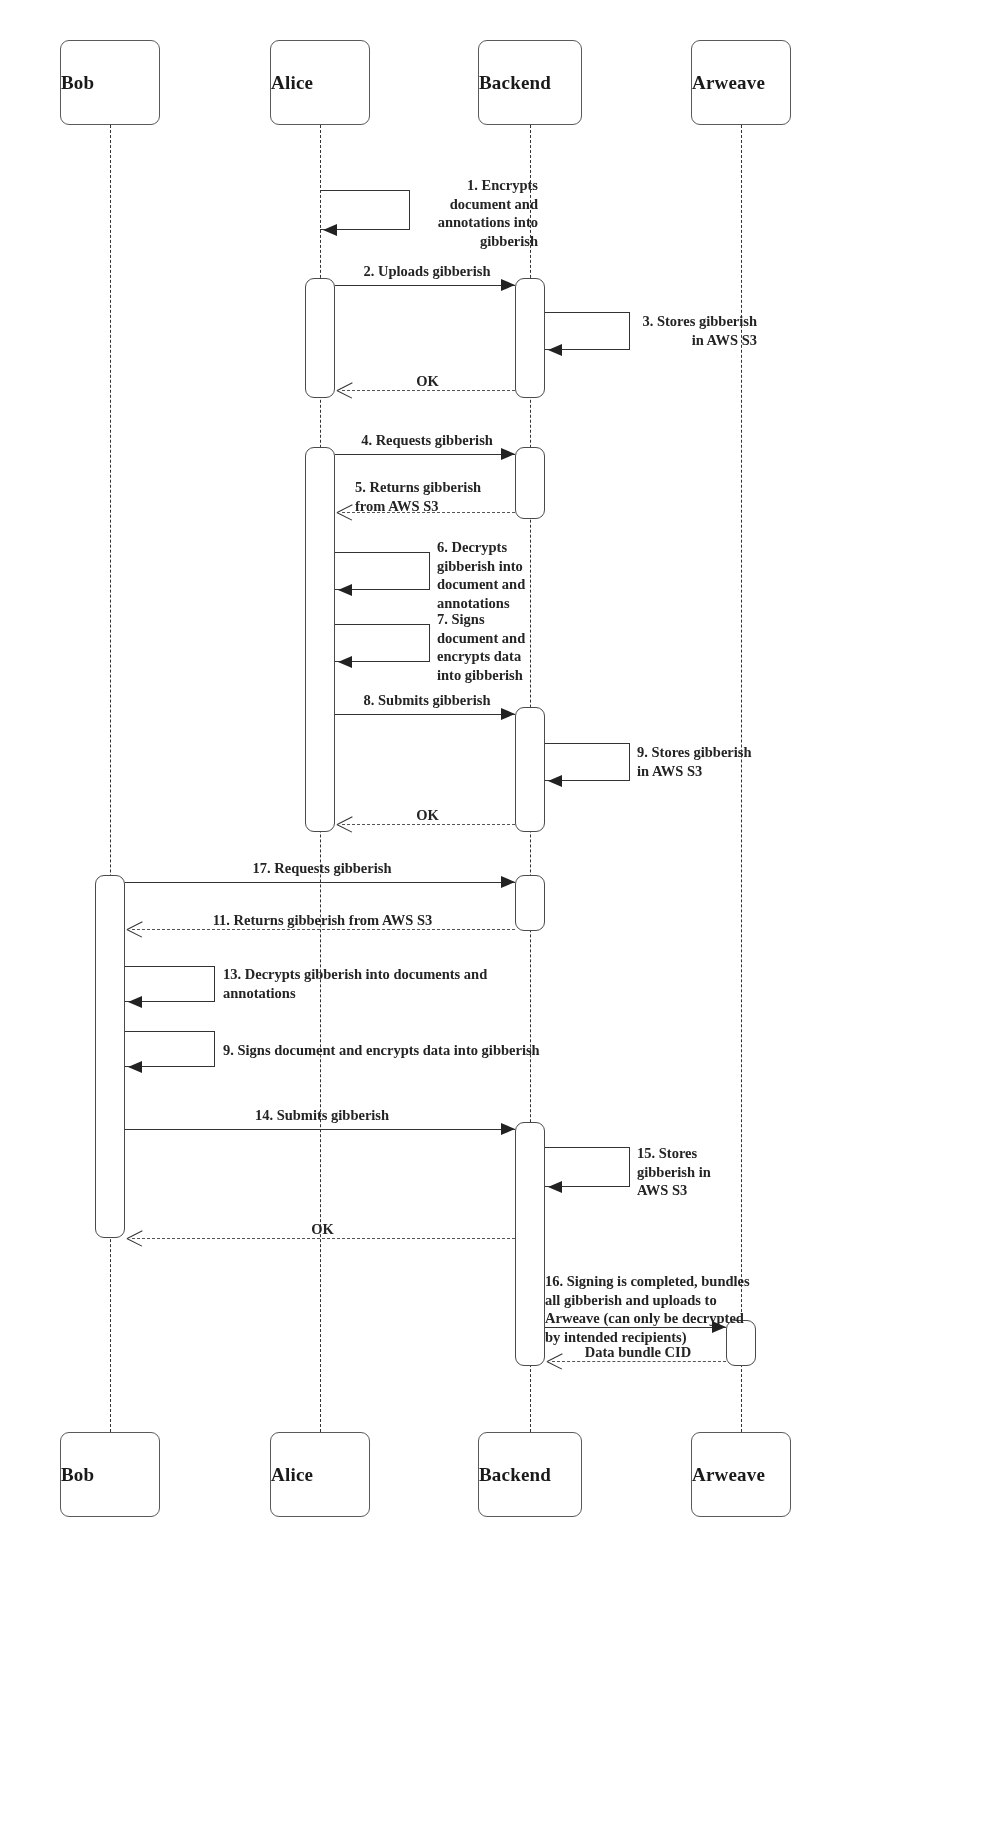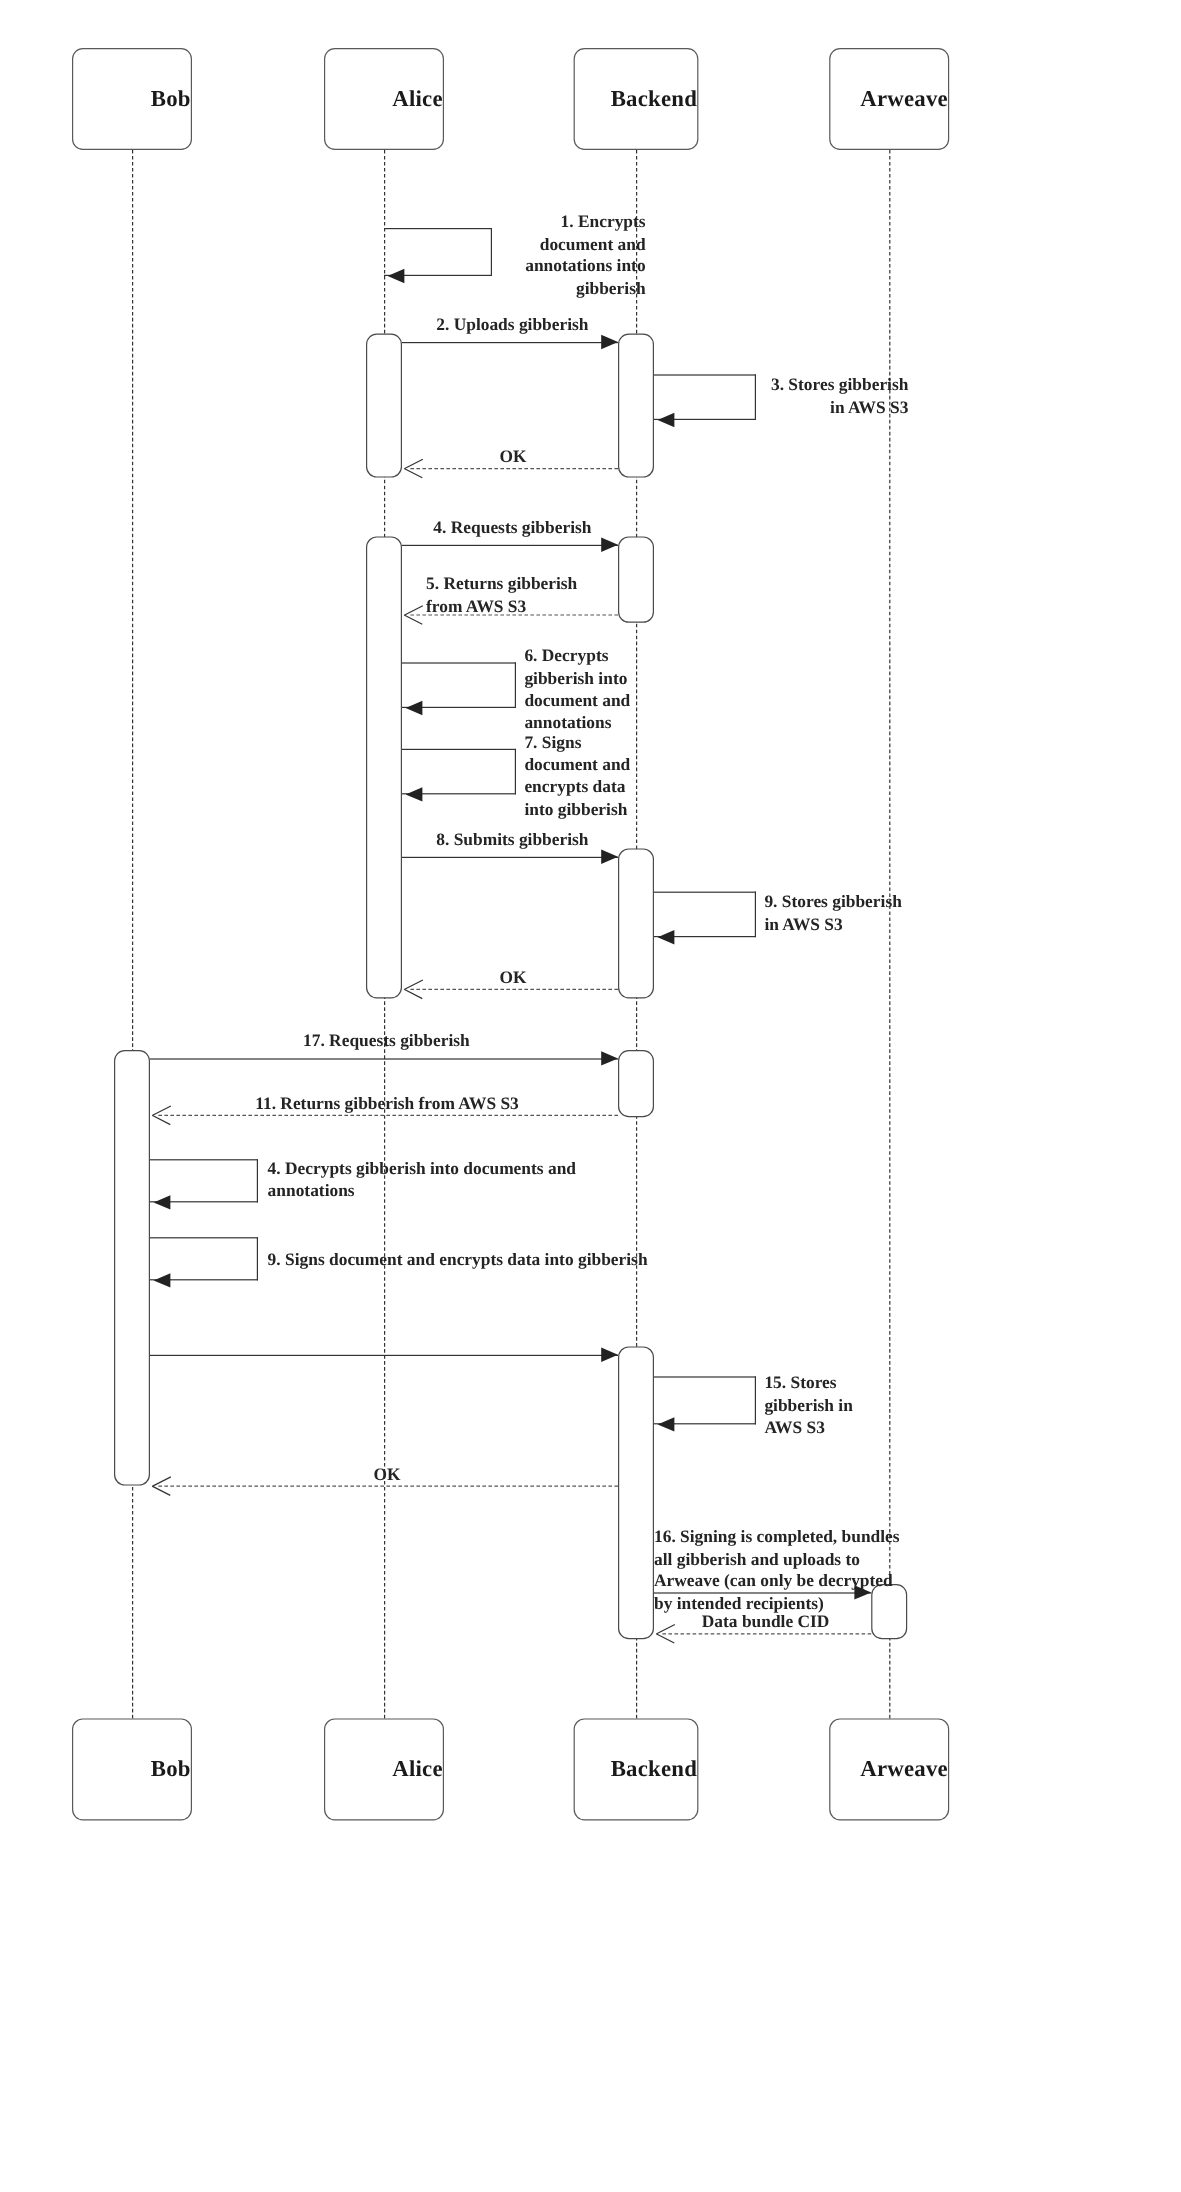--- a/index.html
+++ b/index.html
@@ -5,21 +5,21 @@
   html,body{margin:0;padding:0;background:#ffffff;}
   body{font-family:"Liberation Serif","DejaVu Serif",serif;}
   #canvas{position:relative;width:984px;height:1827px;background:#fff;overflow:hidden;}
 
   .participant-box{
     position:absolute;
     box-sizing:border-box;
     border:1.3px solid #5a5a5a;
     border-radius:9px;
     background:#fff;
-    display:flex;align-items:center;justify-content:flex-end;
+    display:flex;align-items:center;justify-content:flex-start;
     font-weight:bold;
     font-size:19px;
     color:#1a1a1a;
     letter-spacing:.2px;
   }
   .lifeline{
     position:absolute;
     width:0;
     border-left:1.6px dashed #333;
   }
@@ -194,29 +194,30 @@
 
   <div class="msg-line dashed" style="left:132px;top:929px;width:383px;"></div>
   <div class="head-open-left" style="left:127px;top:929px;">
     <i class="a"></i>
       <i class="b"></i>
   </div>
   <div class="label center" style="left:130px;top:911px;width:385px;">11. Returns gibberish from AWS S3</div>
 
   <div class="selfloop" style="left:125px;top:966px;width:90px;height:36px;"></div>
   <div class="head-left" style="left:128px;top:995.5px;"></div>
-  <div class="label" style="left:223px;top:965px;width:330px;">4. Decrypts gibberish into documents and
+  <div class="label" style="left:223px;top:965px;width:330px;">13. Decrypts gibberish into documents and
 annotations</div>
 
   <div class="selfloop" style="left:125px;top:1031px;width:90px;height:36px;"></div>
   <div class="head-left" style="left:128px;top:1060.5px;"></div>
   <div class="label" style="left:223px;top:1041px;width:360px;">9. Signs document and encrypts data into gibberish</div>
 
   <div class="msg-line" style="left:125px;top:1129px;width:390px;"></div>
   <div class="head-right" style="left:501px;top:1122.5px;"></div>
+  <div class="label center" style="left:127px;top:1106px;width:390px;">14. Submits gibberish</div>
 
   <div class="selfloop" style="left:545px;top:1147px;width:85px;height:40px;"></div>
   <div class="head-left" style="left:548px;top:1180.5px;"></div>
   <div class="label" style="left:637px;top:1144px;width:105px;">15. Stores
 gibberish in
 AWS S3</div>
 
   <div class="msg-line dashed" style="left:132px;top:1238px;width:383px;"></div>
   <div class="head-open-left" style="left:127px;top:1238px;">
     <i class="a"></i>

